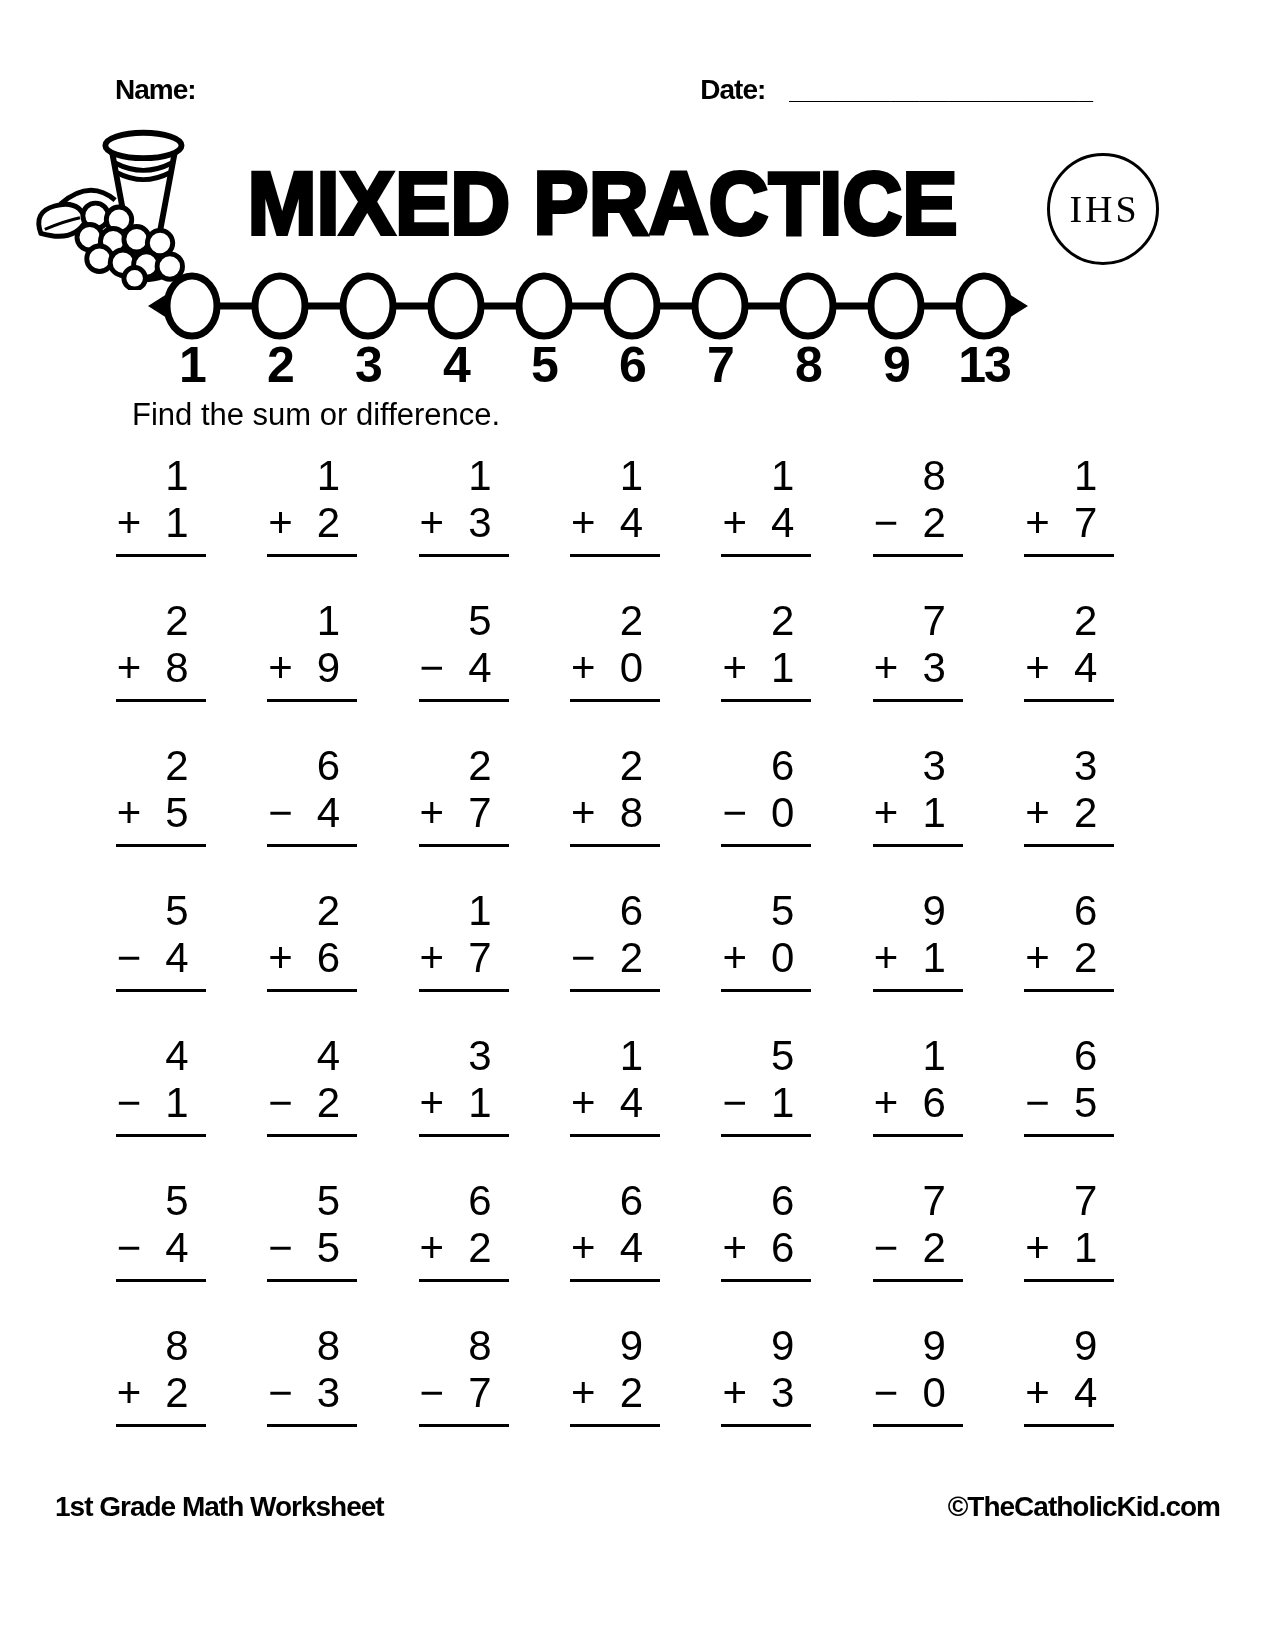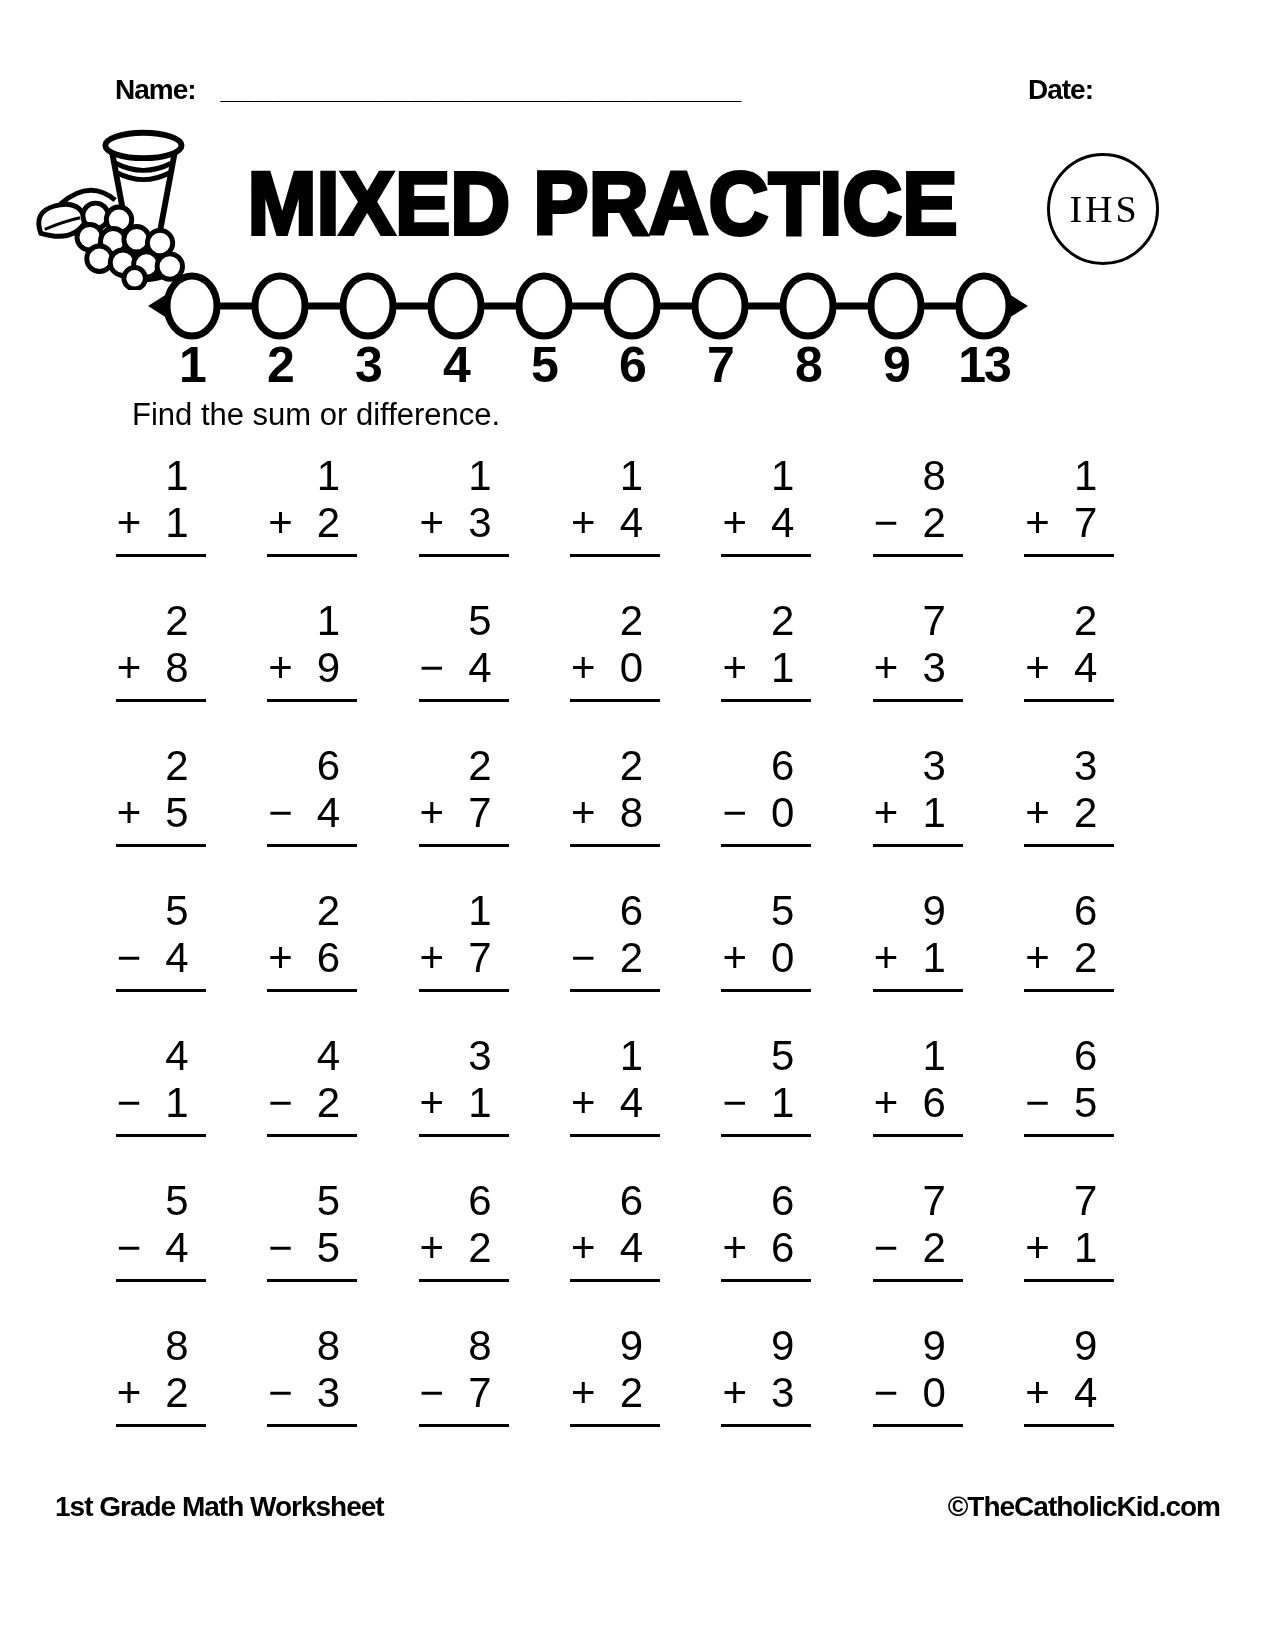--- a/index.html
+++ b/index.html
@@ -71,24 +71,24 @@
   
   .footer-left  { position: absolute; top: 1491px; left: 55px;  font-size: 28px; font-weight: bold; letter-spacing: -1px; }
   .footer-right { position: absolute; top: 1491px; right: 55px; font-size: 28px; font-weight: bold; letter-spacing: -1px; }
 </style>
 </head>
 <body>
 
 <div class="header-row">
   <div class="name-group">
     <span class="field-label">Name:</span>
-    <span class="field-line">____________________________________</span>
   </div>
   <div class="date-group">
     <span class="field-label">Date:</span>
+    <span class="field-line">_____________________</span>
   </div>
 </div>
 
 <div class="art-wrap">
   <svg width="215" height="168" viewBox="0 0 220 172">
 
     <path d="M28 84 Q58 58 84 80" fill="none" stroke="#000" stroke-width="5"></path>
 
     <path d="M8 114 Q0 92 22 86 Q48 79 54 101 Q42 124 8 114 Z" fill="#fff" stroke="#000" stroke-width="5"></path>
     <path d="M12 110 Q30 102 48 98" fill="none" stroke="#000" stroke-width="3"></path>

